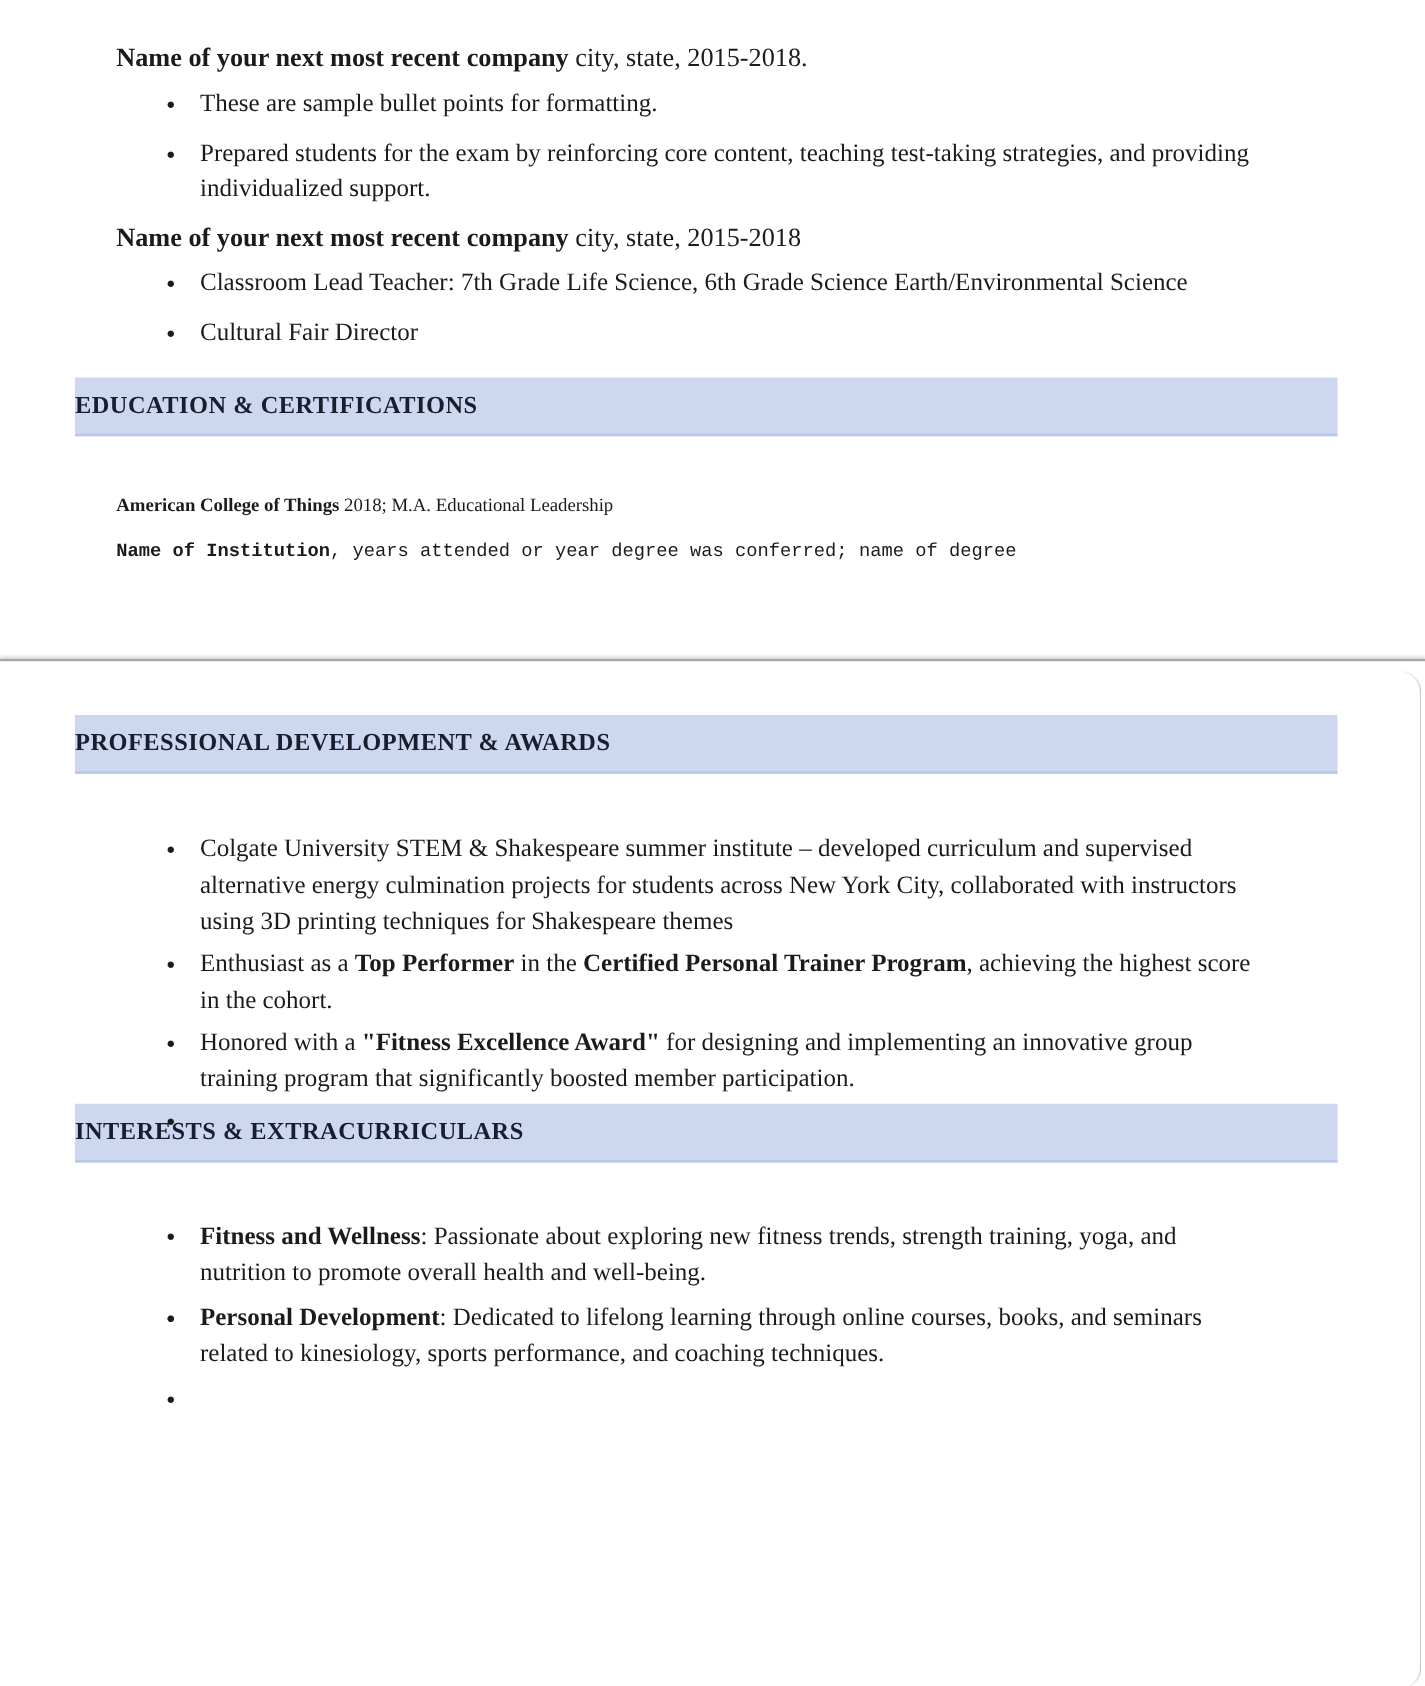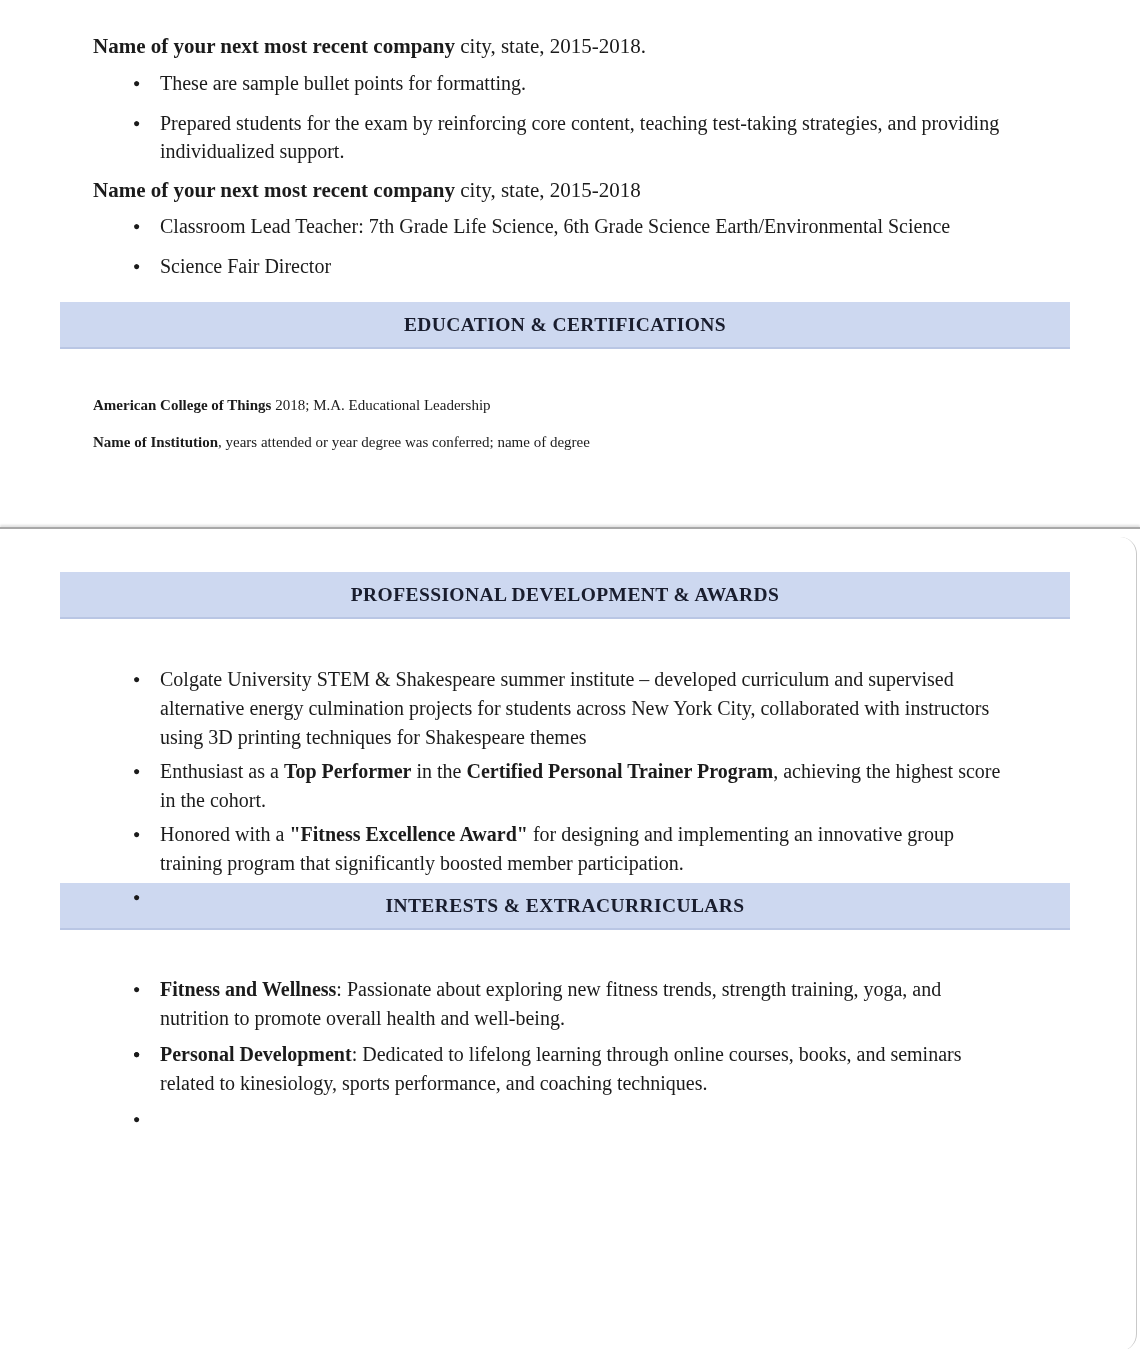--- a/index.html
+++ b/index.html
@@ -48,33 +48,33 @@
     font-size:12px;line-height:inherit;
     color:var(--body-text);
   }
   .runs span.bold{font-weight:bold;}
 
   .band{
     margin:0 0 0 60px;width:1010px;height:47px;
     box-sizing:border-box;
     background:var(--band);
     border-bottom:2px solid var(--band-border);
-    text-align:center;line-height:45px;
+    text-align:left;line-height:45px;
     font-weight:bold;font-size:19.5px;letter-spacing:0.4px;
     color:var(--header-text);
   }
   .band.edu{margin-top:22px;}
   .band.interests{margin-top:4px;}
 
   .edu-line{
     margin:0 0 0 93px;
     font-size:15px;line-height:26px;
   }
   .edu-line.first{margin-top:43px;}
-  .edu-line.second{margin-top:11px;}
+  .edu-line.second{margin-top:11px;font-family:Liberation Mono, monospace;}
 
   ul.bullets.pd{margin-top:46px;}
   ul.bullets.pd li.bullet{line-height:29px;margin-bottom:5px;}
   ul.bullets.int{margin-top:45px;}
   ul.bullets.int li.bullet{line-height:29px;margin-bottom:7px;}
 </style>
 </head>
 <body>
 
 <div class="page page-1">
@@ -96,21 +96,21 @@
   <p class="company second">
     <span class="b">Name of your next most recent company</span><span> city, state, 2015-2018</span>
   </p>
   <ul class="bullets tight">
     <li class="bullet">
       <span class="dot">●</span>
       <span class="runs"><span>Classroom Lead Teacher: 7th Grade Life Science, 6th Grade Science Earth/Environmental Science</span></span>
     </li>
     <li class="bullet">
       <span class="dot">●</span>
-      <span class="runs"><span>Science Fair Director</span></span>
+      <span class="runs"><span>Cultural Fair Director</span></span>
     </li>
   </ul>
 
   <div class="band edu">EDUCATION &amp; CERTIFICATIONS</div>
 
   <p class="edu-line first runs"><span class="bold">American College of Things</span><span> 2018; M.A. Educational Leadership</span></p>
   <p class="edu-line second runs"><span class="bold">Name of Institution</span><span>, years attended or year degree was conferred; name of degree</span></p>
 
 </div>
 

